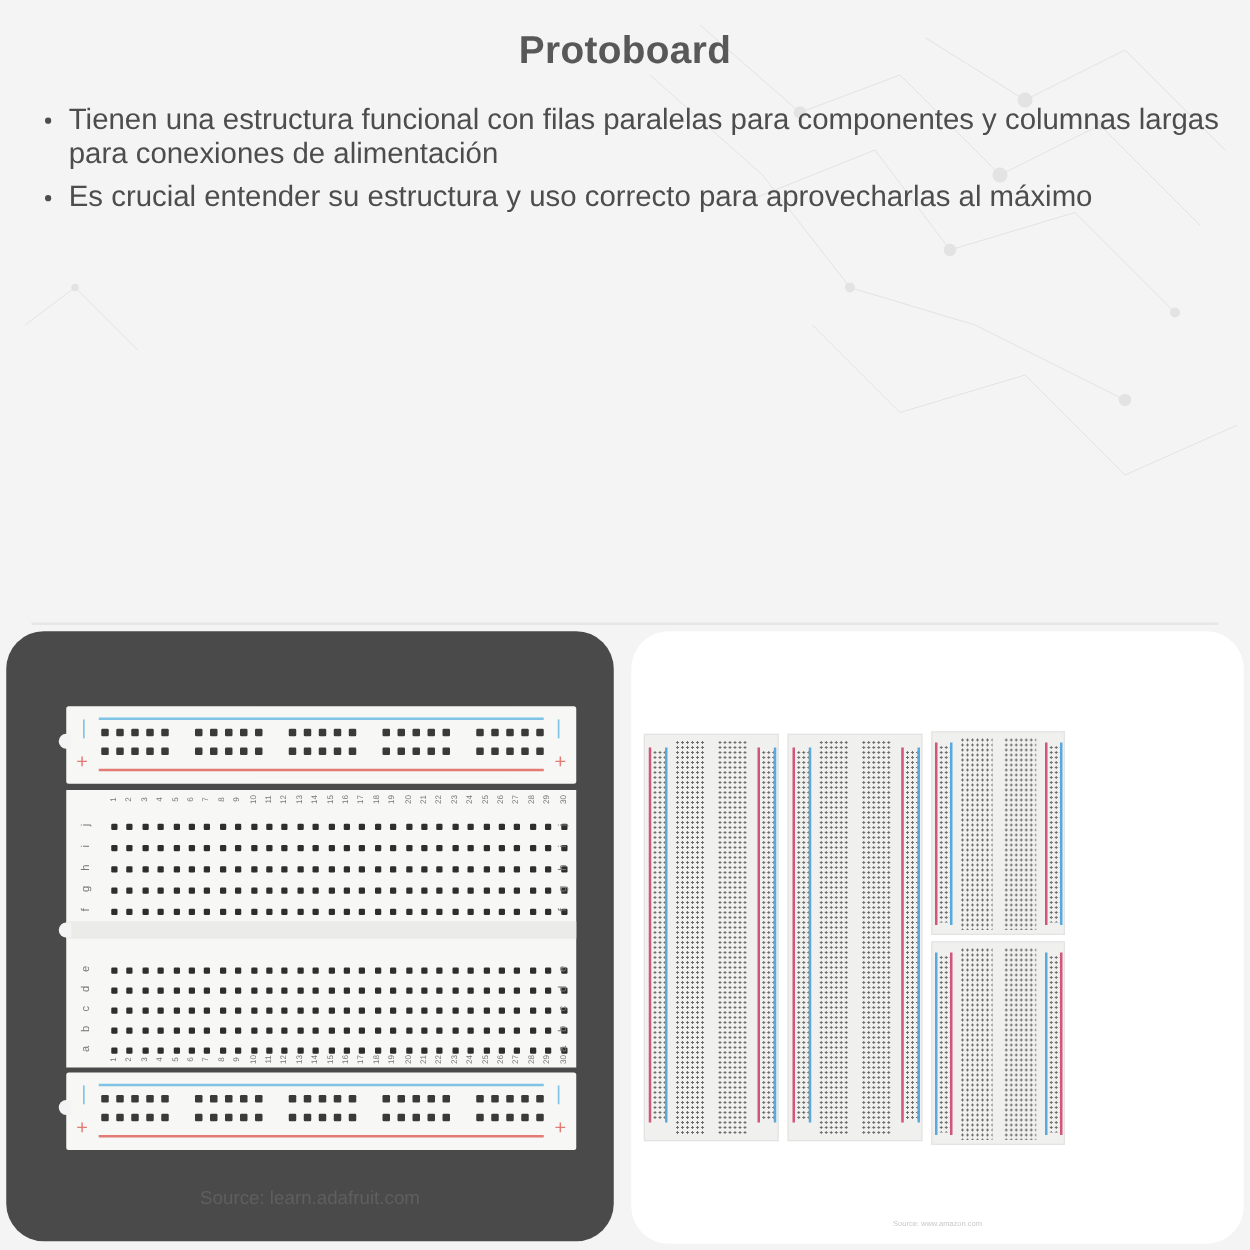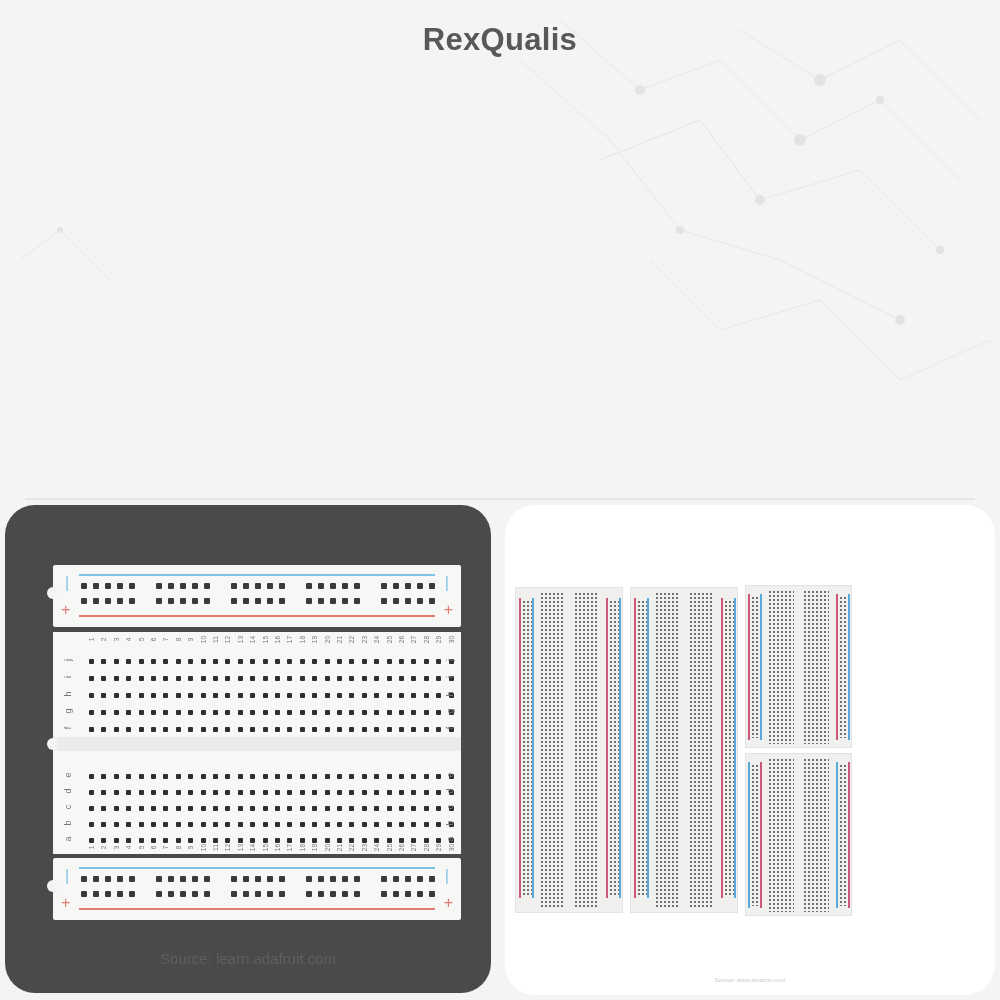--- a/index.html
+++ b/index.html
@@ -97,23 +97,25 @@
       <circle cx="880" cy="100" r="4"></circle>
     <circle cx="760" cy="200" r="5"></circle>
       <circle cx="680" cy="230" r="4"></circle>
       <circle cx="900" cy="320" r="5"></circle>
     <circle cx="820" cy="80" r="6"></circle>
       <circle cx="940" cy="250" r="4"></circle>
       <circle cx="60" cy="230" r="3"></circle>
   </g>
 </svg>
 
-<h1 class="title">RexQualis</h1>
+<h1 class="title">Protoboard</h1>
 
 <ul class="bullets">
+  <li class="bullet">Tienen una estructura funcional con filas paralelas para componentes y columnas largas para conexiones de alimentación</li>
+  <li class="bullet b3">Es crucial entender su estructura y uso correcto para aprovecharlas al máximo</li>
 </ul>
 
 <div class="divider"></div>
 
 <div class="panel panel-left">
   <div class="bb rail-top">
     <div class="nub" style="top:22px"></div>
     <div class="line-blue" style="top:9px"></div>
     <div class="line-red" style="top:50px"></div>
     <span class="sign minus" style="left:12px;top:10px">|</span>

